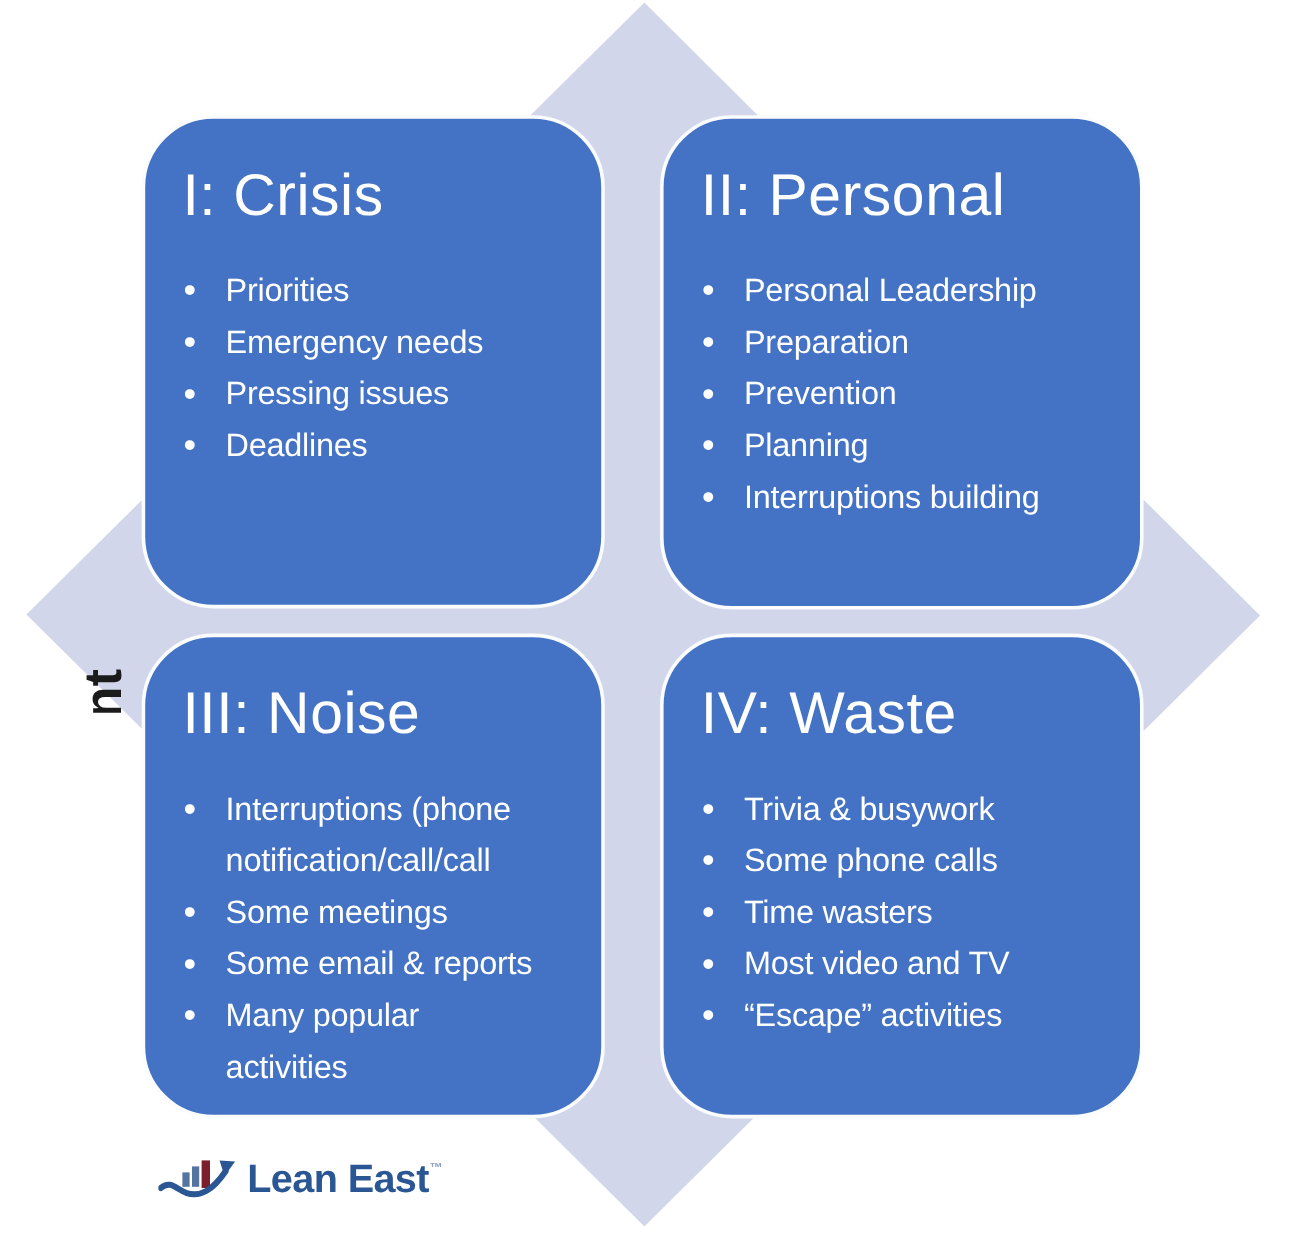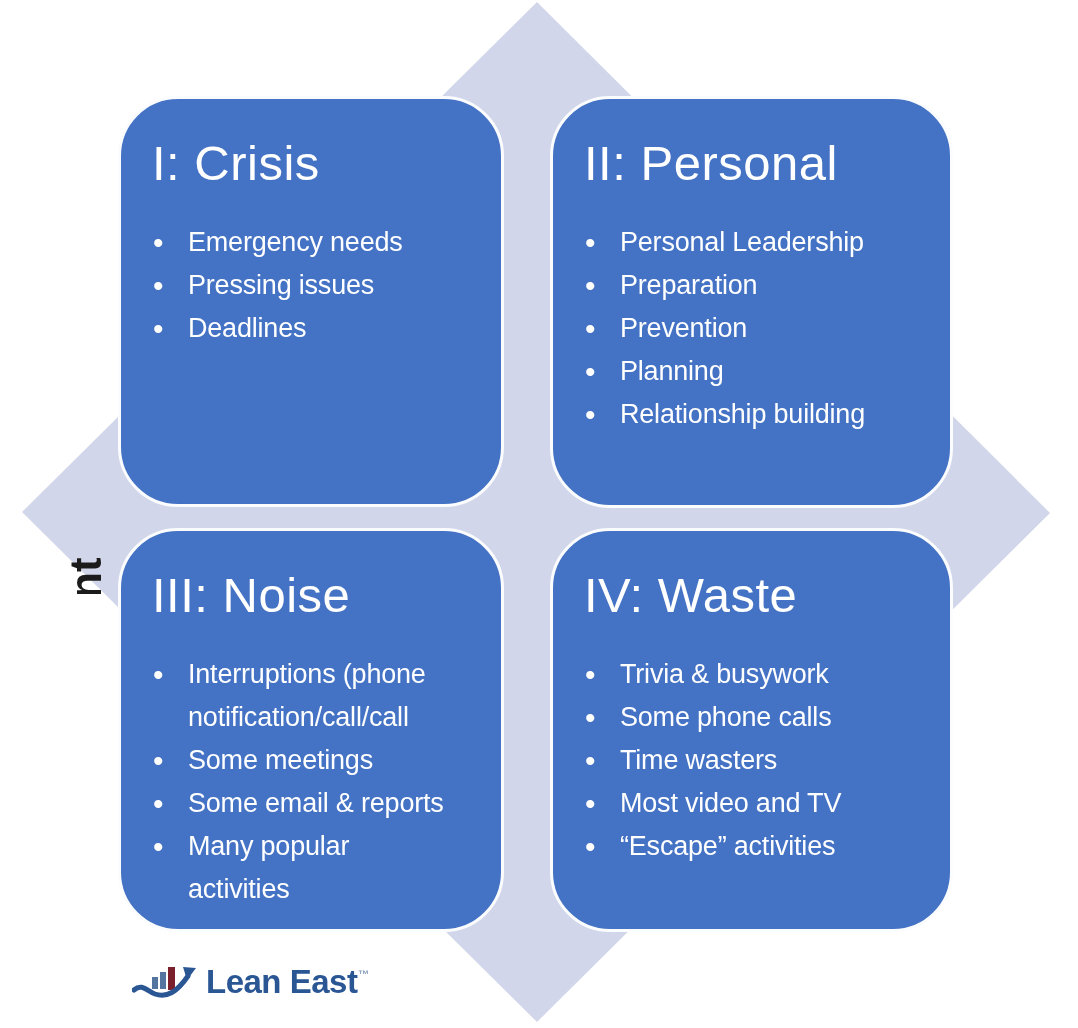--- a/index.html
+++ b/index.html
@@ -70,20 +70,23 @@
   </svg>
 
   <svg class="edge-fragment" aria-hidden="true">
     <text transform="translate(46,63) rotate(-90)" font-size="44" font-weight="600" fill="#1B1B1B">nt</text>
   </svg>
 
   <div class="quad" id="quad-crisis">
     <h2>I: Crisis</h2>
     <ul>
       <li>
+          <span class="l">Priorities</span>
+        </li>
+      <li>
           <span class="l">Emergency needs</span>
         </li>
       <li>
           <span class="l">Pressing issues</span>
         </li>
       <li>
           <span class="l">Deadlines</span>
         </li>
     </ul>
   </div>
@@ -97,21 +100,21 @@
       <li>
           <span class="l">Preparation</span>
         </li>
       <li>
           <span class="l">Prevention</span>
         </li>
       <li>
           <span class="l">Planning</span>
         </li>
       <li>
-          <span class="l">Relationship building</span>
+          <span class="l">Interruptions building</span>
         </li>
     </ul>
   </div>
 
   <div class="quad" id="quad-noise">
     <h2>III: Noise</h2>
     <ul>
       <li>
         <span class="l">Interruptions (phone</span>
         <span class="l">notification/call/call</span>

